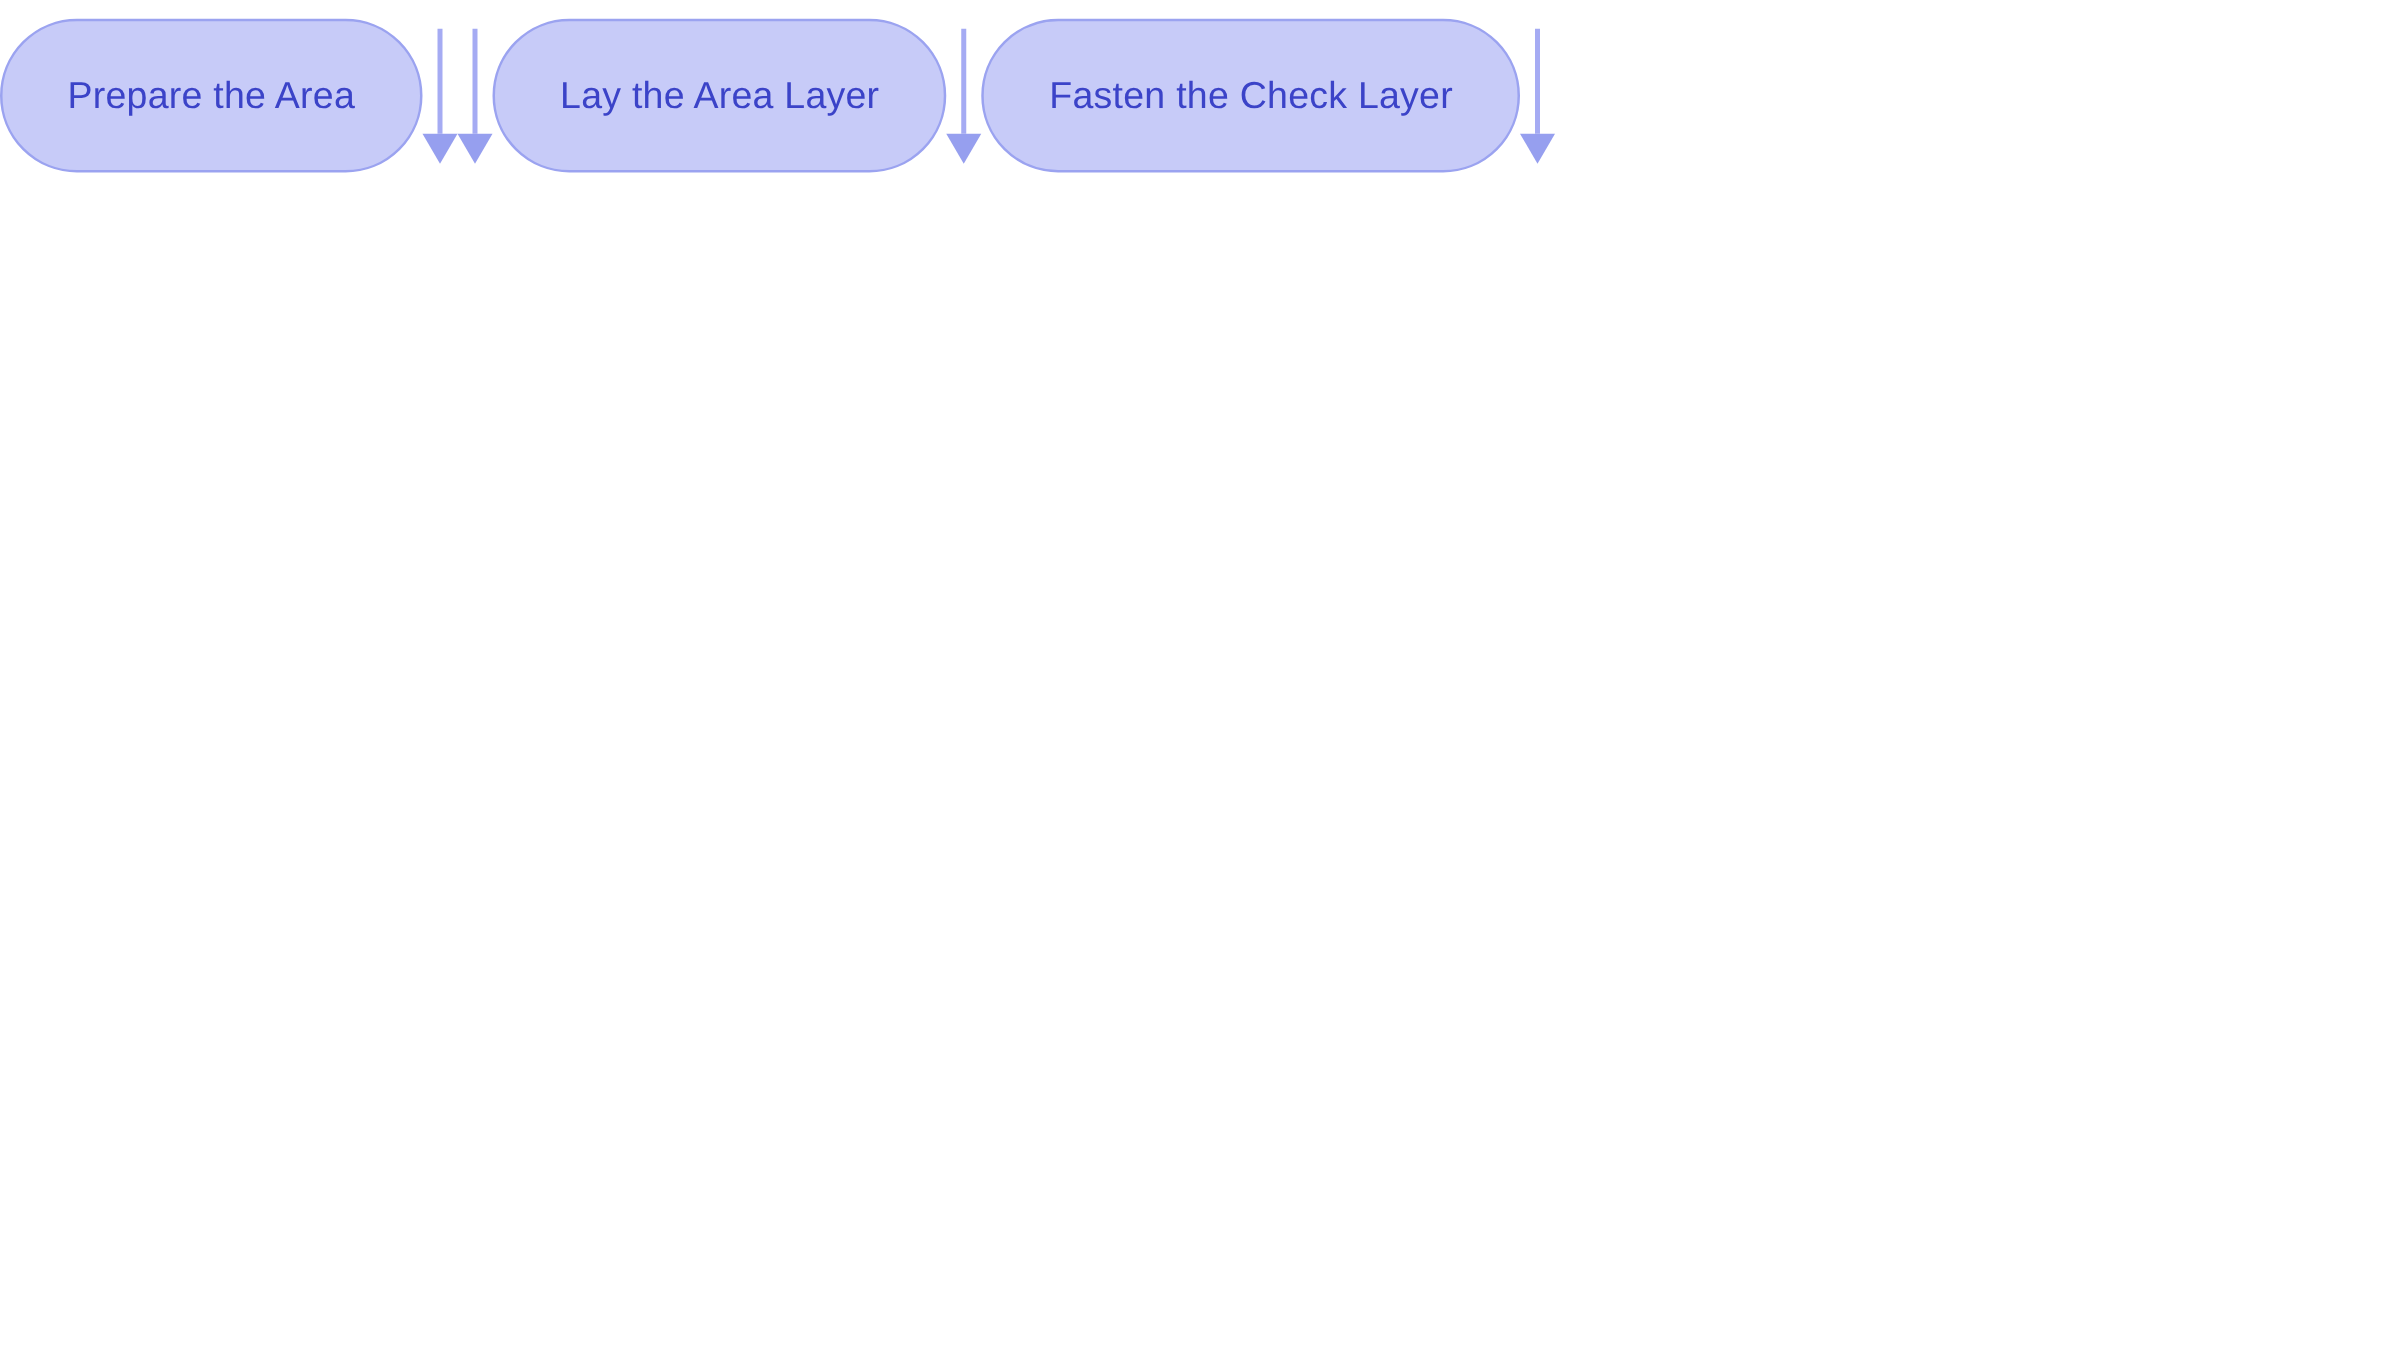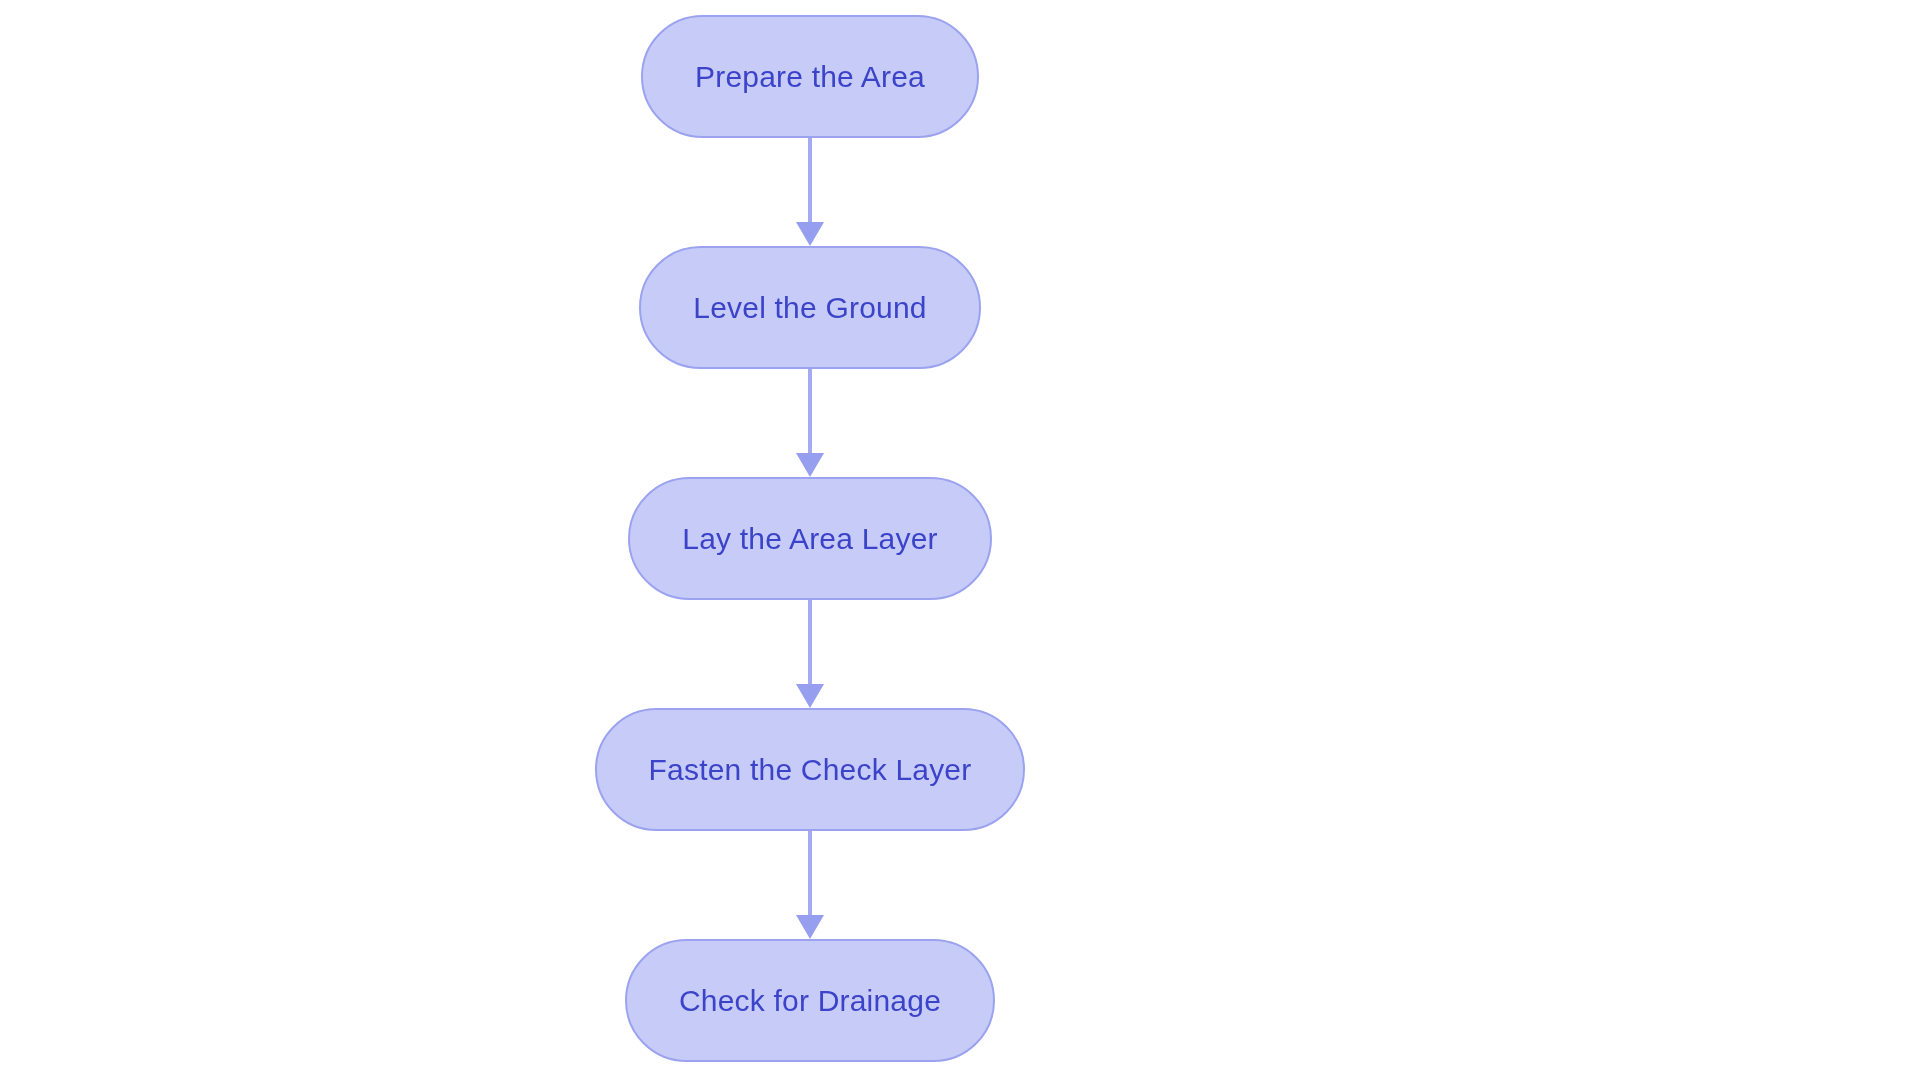--- a/index.html
+++ b/index.html
@@ -14,21 +14,21 @@
     height: 1083px;
     background: var(--bg, #ffffff);
     overflow: hidden;
   }
   .flow {
     position: absolute;
     top: 15px;
     left: 0;
     width: 1620px;
     display: flex;
-    flex-direction: column;
+    flex-direction: row;
     align-items: center;
   }
   .node {
     box-sizing: border-box;
     height: 123px;
     padding: 0 52px;
     min-width: 300px;
     display: flex;
     align-items: center;
     justify-content: center;
@@ -67,23 +67,20 @@
 
     <div class="node">
       <span>Prepare the Area</span>
     </div>
 
     <div class="arrow">
       <div class="shaft"></div>
       <div class="head"></div>
     </div>
 
-    <div class="node">
-      <span>Level the Ground</span>
-    </div>
 
     <div class="arrow">
       <div class="shaft"></div>
       <div class="head"></div>
     </div>
 
     <div class="node">
       <span>Lay the Area Layer</span>
     </div>
 
@@ -94,18 +91,15 @@
 
     <div class="node">
       <span>Fasten the Check Layer</span>
     </div>
 
     <div class="arrow">
       <div class="shaft"></div>
       <div class="head"></div>
     </div>
 
-    <div class="node">
-      <span>Check for Drainage</span>
-    </div>
 
   </div>
 </div>
 
 </body></html>

